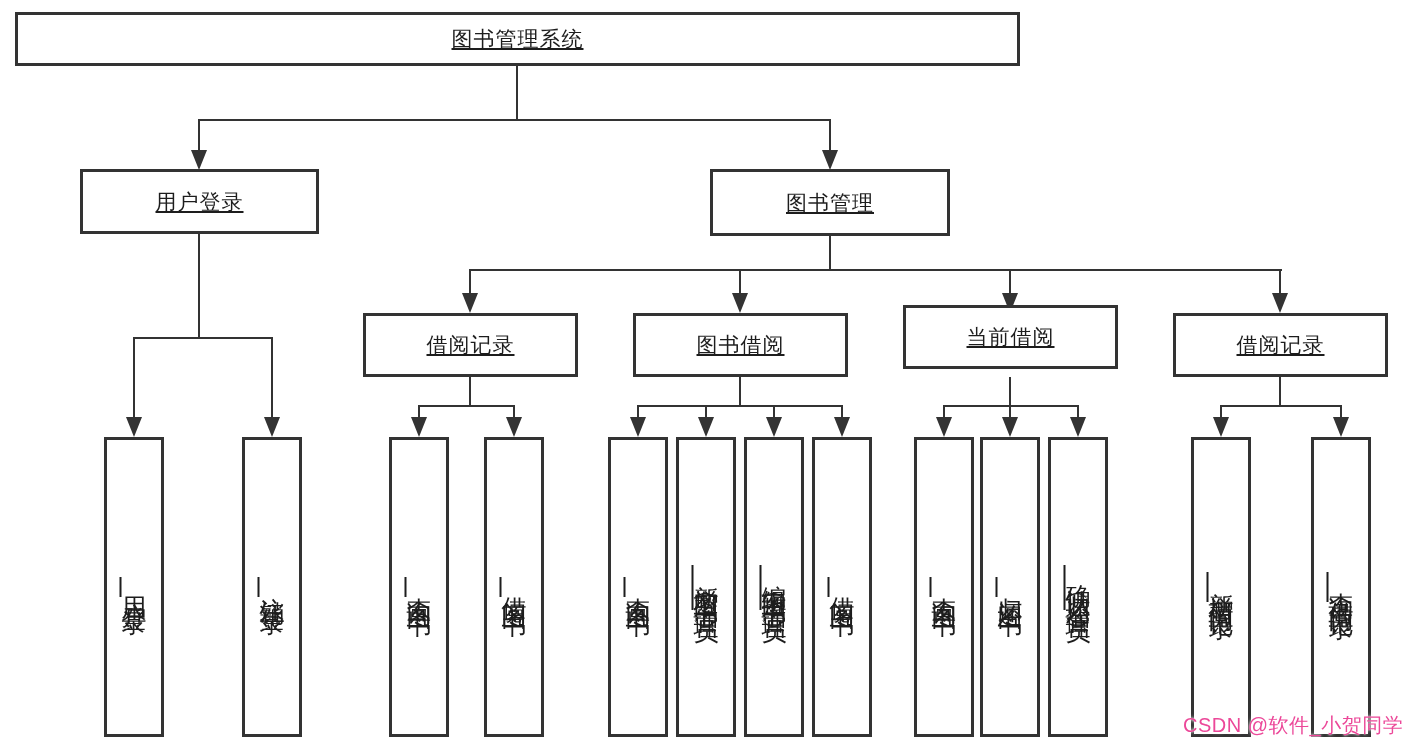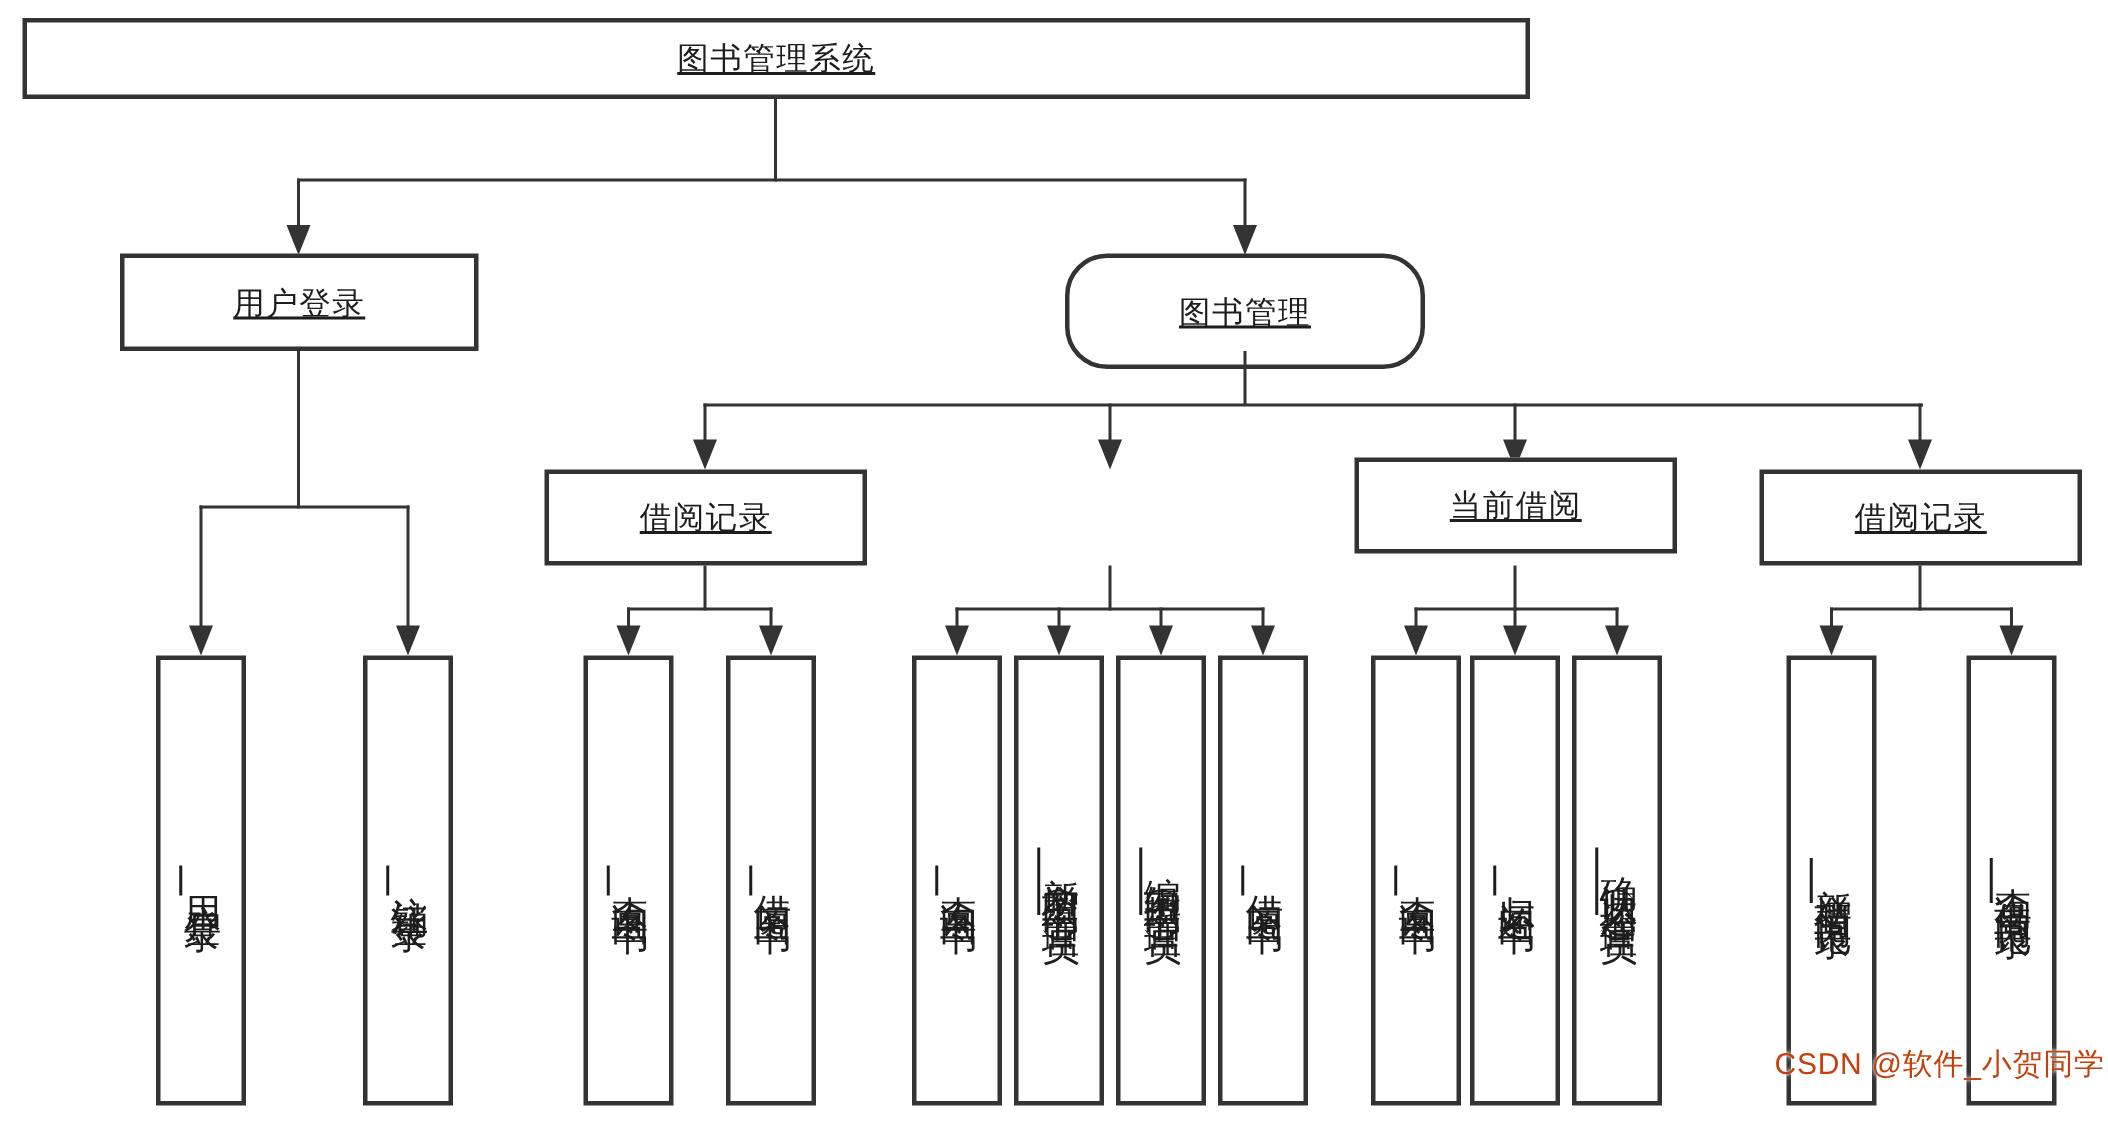--- a/index.html
+++ b/index.html
@@ -43,23 +43,23 @@
     position: absolute;
     width: 0;
     height: 0;
     border-left: 8px solid transparent;
     border-right: 8px solid transparent;
     border-top: 20px solid #333333;
   }
   .watermark {
     position: absolute;
     left: 1183px;
-    top: 696px;
+    top: 712px;
     font-size: 20px;
-    color: #c2410c;
+    color: #ec4899;
     letter-spacing: 0.5px;
     text-shadow: 0 0 4px rgba(255,255,255,0.95), 0 0 2px #ffffff;
     z-index: 10;
     white-space: nowrap;
   }
 </style>
 </head>
 <body>
 
 <div class="canvas">
@@ -71,21 +71,21 @@
   <div class="line" style="left:516px; top:66px; width:2px; height:55px;"></div>
   <div class="line" style="left:198px; top:119px; width:633px; height:2px;"></div>
   <div class="line" style="left:198px; top:119px; width:2px; height:33px;"></div>
   <div class="arrow" style="left:191px; top:150px;"></div>
   <div class="line" style="left:829px; top:119px; width:2px; height:33px;"></div>
   <div class="arrow" style="left:822px; top:150px;"></div>
 
   <div class="node h" style="left:80px; top:169px; width:239px; height:65px;">
     <span>用户登录</span>
   </div>
-  <div class="node h" style="left:710px; top:169px; width:240px; height:77px;border-radius:28px;">
+  <div class="node h" style="left:710px; top:169px; width:240px; height:67px;">
     <span>图书管理</span>
   </div>
 
   <div class="line" style="left:198px; top:234px; width:2px; height:105px;"></div>
   <div class="line" style="left:133px; top:337px; width:140px; height:2px;"></div>
   <div class="line" style="left:133px; top:337px; width:2px; height:82px;"></div>
   <div class="arrow" style="left:126px; top:417px;"></div>
   <div class="line" style="left:271px; top:337px; width:2px; height:82px;"></div>
   <div class="arrow" style="left:264px; top:417px;"></div>
 
@@ -95,20 +95,23 @@
   <div class="arrow" style="left:462px; top:293px;"></div>
   <div class="line" style="left:739px; top:269px; width:2px; height:26px;"></div>
   <div class="arrow" style="left:732px; top:293px;"></div>
   <div class="line" style="left:1009px; top:269px; width:2px; height:26px;"></div>
   <div class="arrow" style="left:1002px; top:293px;"></div>
   <div class="line" style="left:1279px; top:269px; width:2px; height:26px;"></div>
   <div class="arrow" style="left:1272px; top:293px;"></div>
 
   <div class="node h" style="left:363px; top:313px; width:215px; height:64px;">
     <span>借阅记录</span>
+  </div>
+  <div class="node h" style="left:633px; top:313px; width:215px; height:64px;">
+    <span>图书借阅</span>
   </div>
   <div class="node h" style="left:903px; top:305px; width:215px; height:64px;">
     <span>当前借阅</span>
   </div>
   <div class="node h" style="left:1173px; top:313px; width:215px; height:64px;">
     <span>借阅记录</span>
   </div>
 
   <div class="line" style="left:469px; top:377px; width:2px; height:30px;"></div>
   <div class="line" style="left:418px; top:405px; width:97px; height:2px;"></div>

